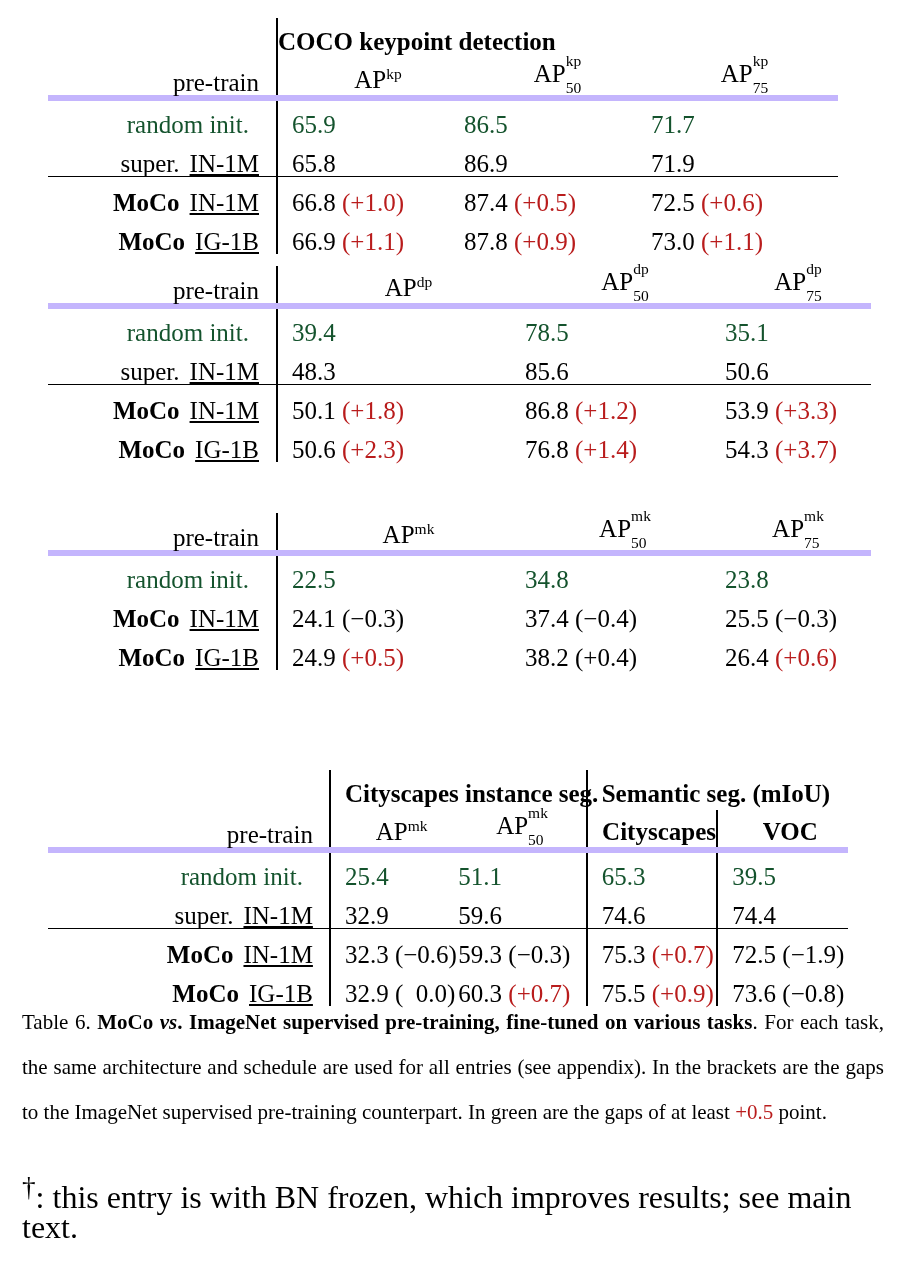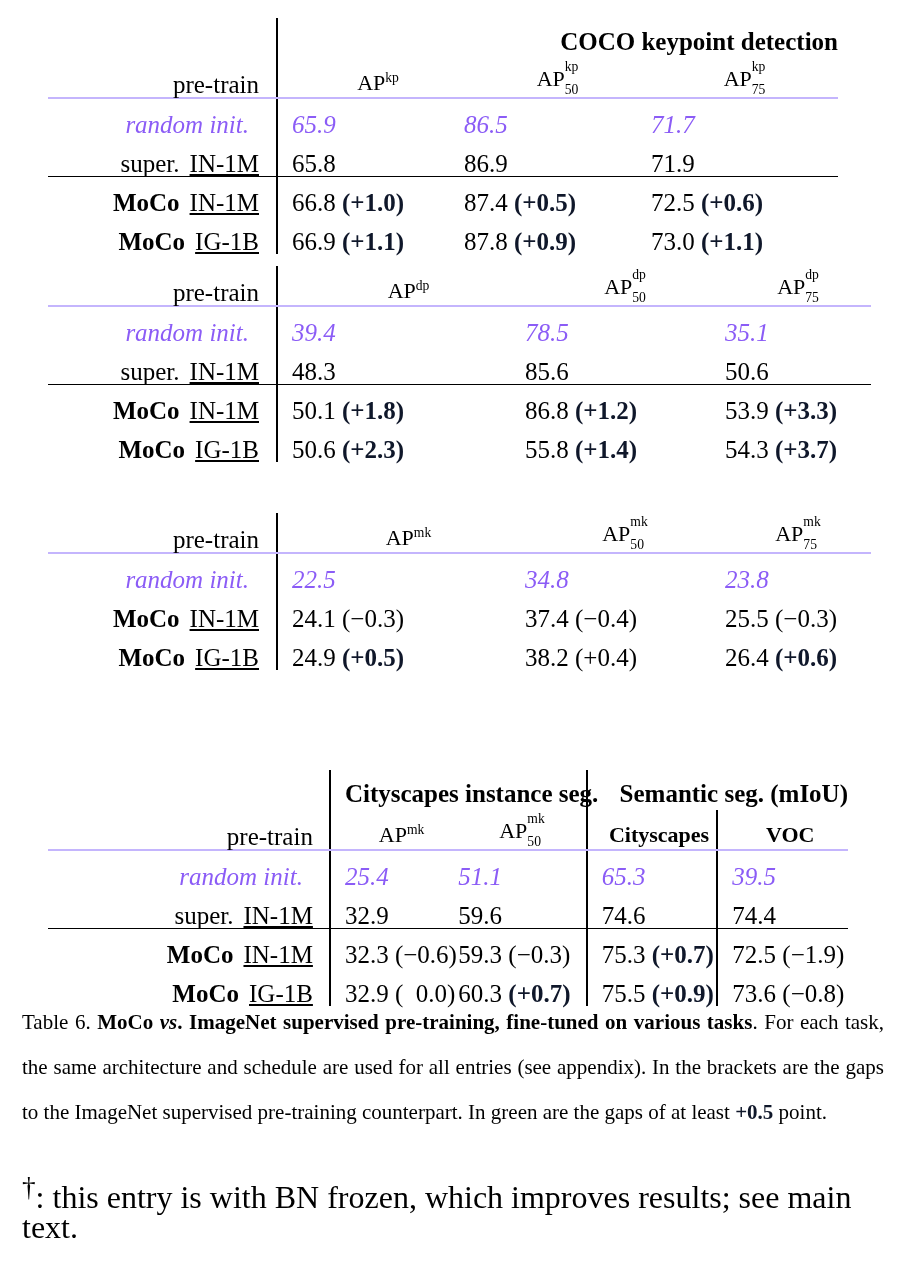--- a/index.html
+++ b/index.html
@@ -44,34 +44,34 @@
   .c-m3     { width: 146px; }
 
   
   .vsep { border-right: 2px solid #000; }
 
   .rowh { height: 40px; }
   .rowd { height: 39px; }
 
   .grouphead {
     font-weight: bold;
-    text-align: right;
+    text-align: left;
     font-size: 25px;
     padding-bottom: 4px !important;
   }
   .colhead {
     text-align: center;
-    font-size: 22px;
+    font-size: 25px;
     padding-bottom: 3px !important;
   }
-  .rule-thick { border-bottom: 2px solid #c4b5fd; }
+  .rule-thick { border-bottom: 6px solid #c4b5fd; }
   .rule-thin  { border-bottom: 1.5px solid #000; }
 
-  .grey { color: #8b5cf6; font-style: italic; }
-  .green { color: #0f172a; font-weight: bold; }
+  .grey { color: #14532d; }
+  .green { color: #b91c1c; font-weight: normal; }
   .b { font-weight: bold; }
   .apstack {
     display: inline-block;
     position: relative;
   }
   .apstack .sups {
     display: inline-block;
     font-size: 0.62em;
     line-height: 1;
     vertical-align: middle;
@@ -198,21 +198,21 @@
     </tr>
     <tr class="rowd">
       <td class="c-label vsep"><span class="pre"><span class="w1 b">MoCo</span><span class="w2">IN-1M</span></span></td>
       <td class="c-m1"><span>50.1</span> <span class="green">(+1.8)</span></td>
       <td class="c-m2"><span>86.8</span> <span class="green">(+1.2)</span></td>
       <td class="c-m3"><span>53.9</span> <span class="green">(+3.3)</span></td>
     </tr>
     <tr class="rowd">
       <td class="c-label vsep"><span class="pre"><span class="w1 b">MoCo</span><span class="w2">IG-1B</span></span></td>
       <td class="c-m1"><span>50.6</span> <span class="green">(+2.3)</span></td>
-      <td class="c-m2"><span>55.8</span> <span class="green">(+1.4)</span></td>
+      <td class="c-m2"><span>76.8</span> <span class="green">(+1.4)</span></td>
       <td class="c-m3"><span>54.3</span> <span class="green">(+3.7)</span></td>
     </tr>
   </tbody>
     </table>
 
   <table class="tbl t3m" style="top:513px;">
     <tbody>
     <tr class="rowh">
       <td class="c-label vsep rule-thick">pre-train</td>
       <td class="c-m1 colhead rule-thick">

